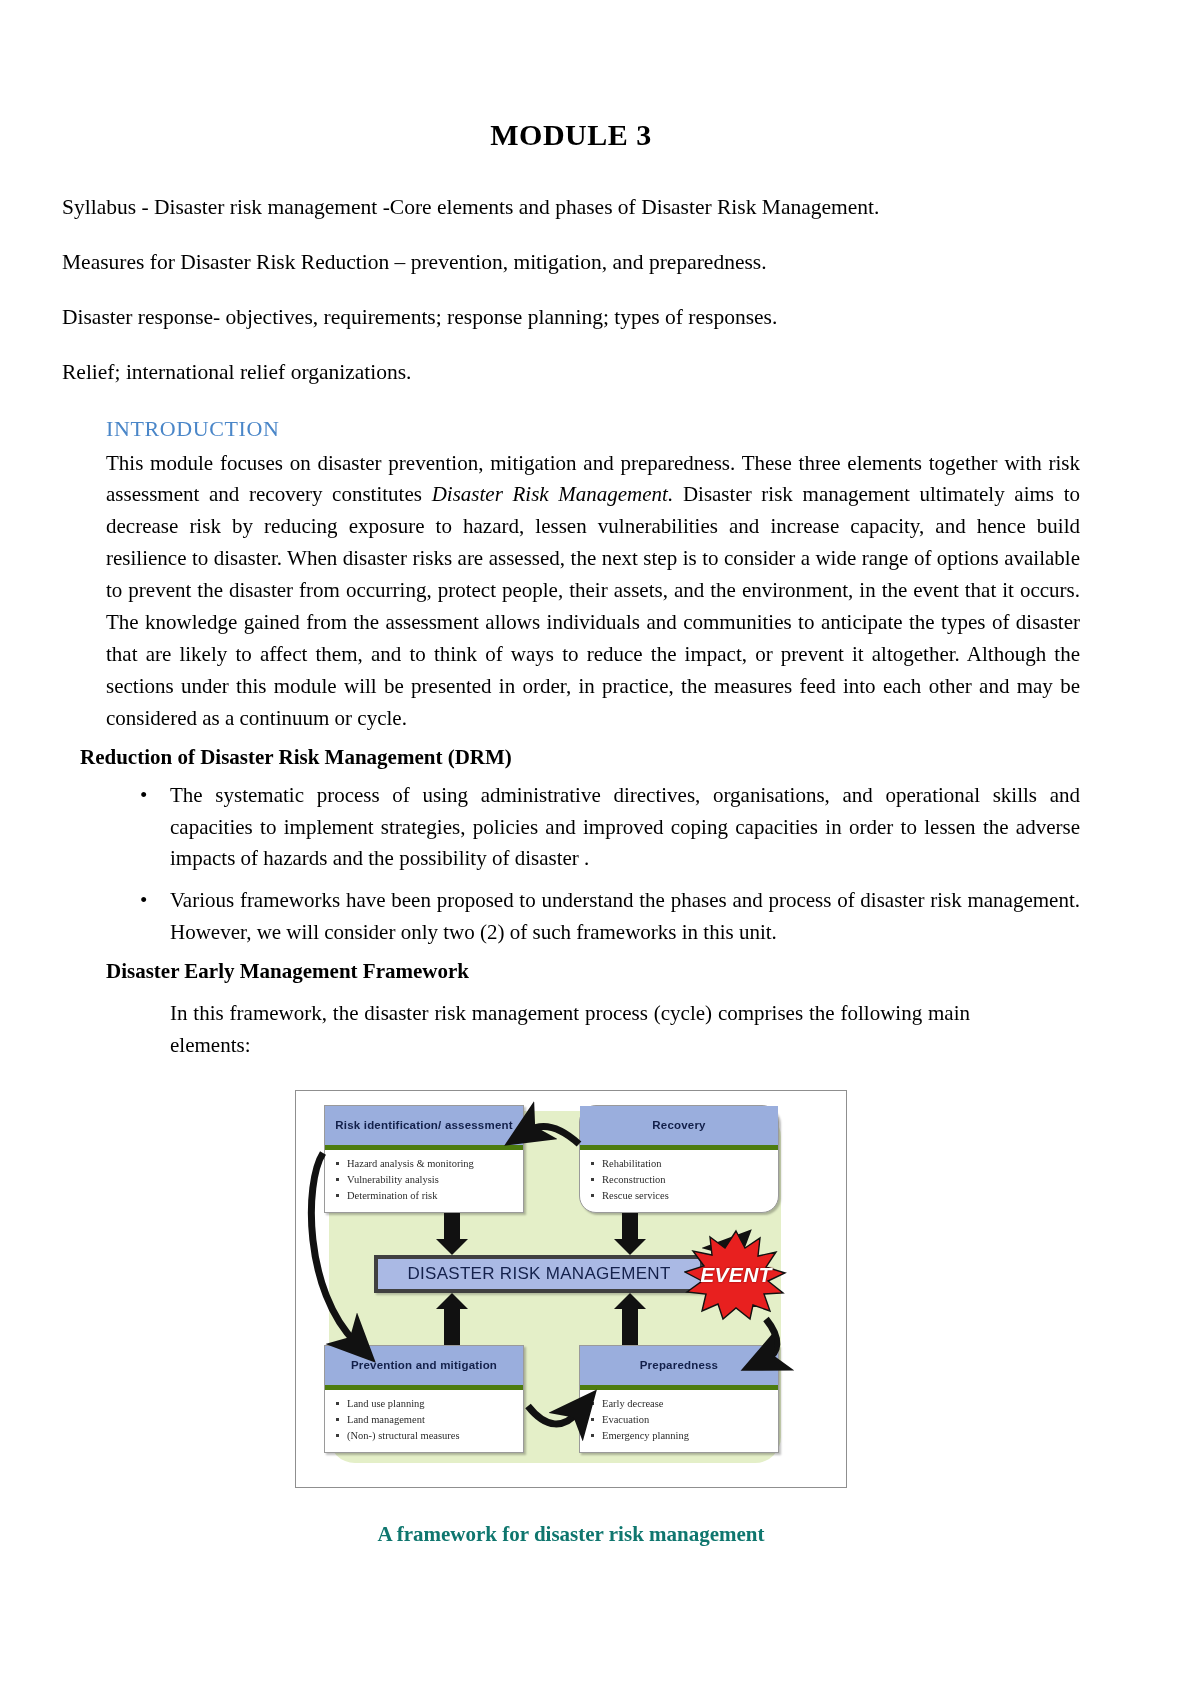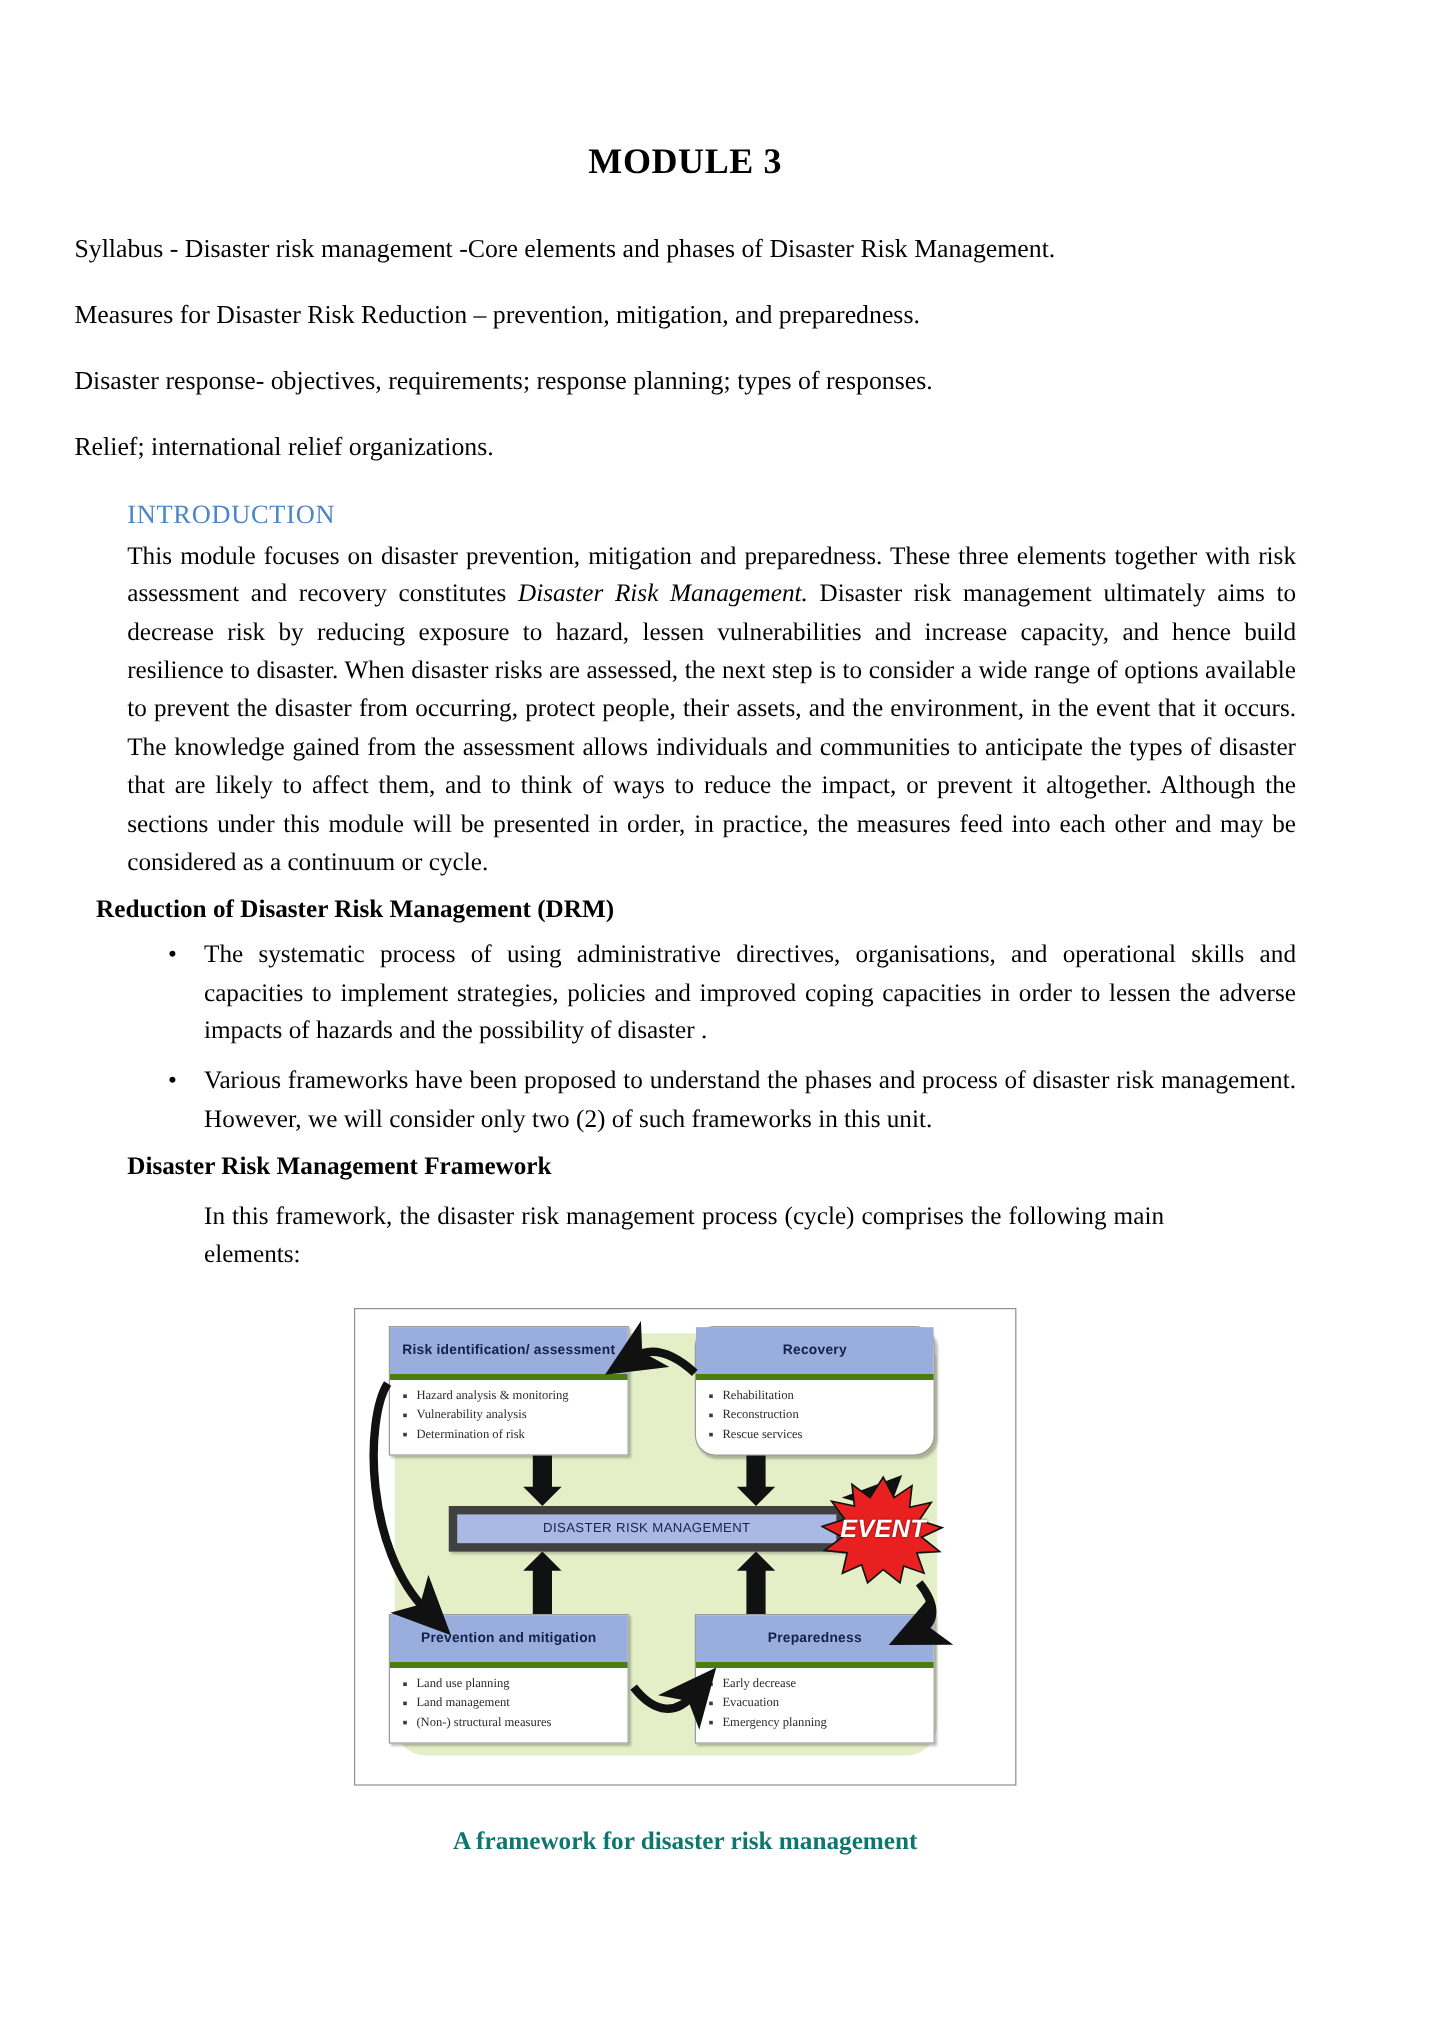--- a/index.html
+++ b/index.html
@@ -196,25 +196,25 @@
   #box-risk .hdr { min-height: 31px; display:flex; align-items:center; justify-content:center; }
 
   
   .center-bar {
     position: absolute;
     left: 78px;
     top: 164px;
     width: 330px;
     height: 38px;
     background: #aab9e4;
-    border: 7px solid #404040;
+    border: 4px solid #404040;
     box-shadow: 2px 2px 2px rgba(0,0,0,0.22);
     color: #14214c;
     font-family: "Liberation Sans", "DejaVu Sans", sans-serif;
-    font-size: 11px;
+    font-size: 17px;
     letter-spacing: 0.3px;
     display: flex;
     align-items: center;
     justify-content: center;
     box-sizing: border-box;
     z-index: 4;
   }
 
   
   .starburst {
@@ -288,21 +288,21 @@
 
     <p class="body-para"><span>This module focuses on disaster prevention, mitigation and preparedness. These three elements together with risk assessment and recovery constitutes </span><em>Disaster Risk Management.</em><span> Disaster risk management ultimately aims to decrease risk by reducing exposure to hazard, lessen vulnerabilities and increase capacity, and hence build resilience to disaster. When disaster risks are assessed, the next step is to consider a wide range of options available to prevent the disaster from occurring, protect people, their assets, and the environment, in the event that it occurs. The knowledge gained from the assessment allows individuals and communities to anticipate the types of disaster that are likely to affect them, and to think of ways to reduce the impact, or prevent it altogether. Although the sections under this module will be presented in order, in practice, the measures feed into each other and may be considered as a continuum or cycle.</span></p>
 
     <h3 class="sub-heading">Reduction of Disaster Risk Management (DRM)</h3>
 
     <ul class="bullets">
       <li>The systematic process of using administrative directives, organisations, and operational skills and capacities to implement strategies, policies and improved coping capacities in order to lessen the adverse impacts of hazards and the possibility of disaster .</li>
       <li>Various frameworks have been proposed to understand the phases and process of disaster risk management. However, we will consider only two (2) of such frameworks in this unit.</li>
     </ul>
 
-    <h3 class="sub-heading indent-more">Disaster Risk Management Framework</h3>
+    <h3 class="sub-heading indent-more">Disaster Early Management Framework</h3>
 
     <p class="framework-intro">In this framework, the disaster risk management process (cycle) comprises the following main elements:</p>
 
     <div class="figure-wrap">
       <div class="diagram">
 
         <div class="cycle-bg"></div>
 
         <svg width="552" height="398" viewBox="0 0 552 398" style="position:absolute;left:0;top:0;z-index:3;">
           <defs>

